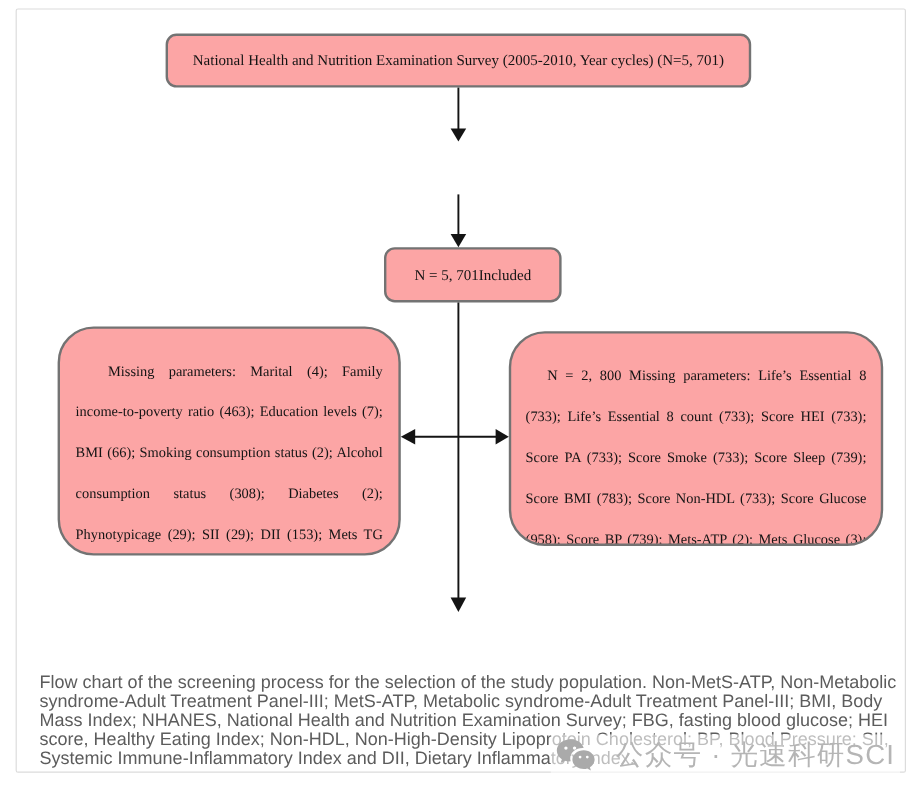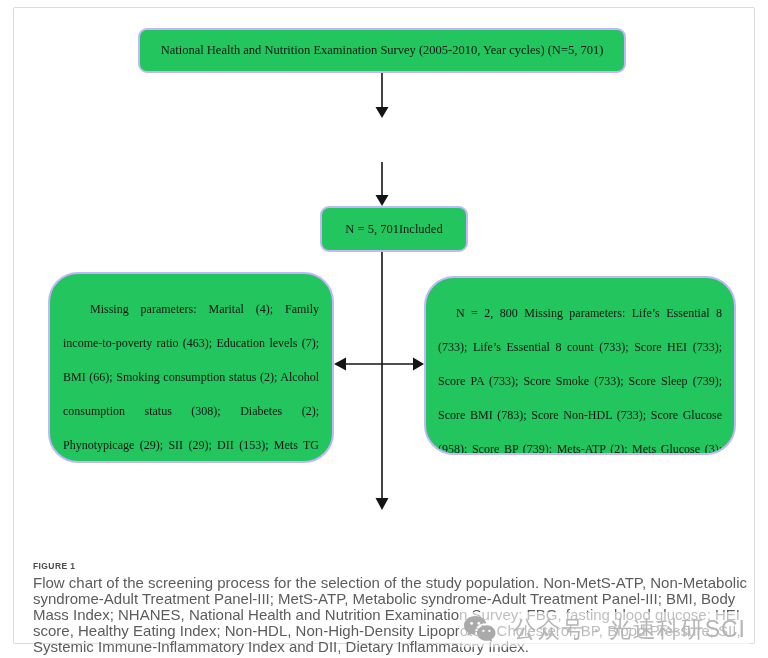--- a/index.html
+++ b/index.html
@@ -5,21 +5,21 @@
   html,body { margin:0; padding:0; background:#ffffff; }
   .page {
     position:relative; width:768px; height:658px; background:#ffffff;
     font-family:"Liberation Serif","DejaVu Serif",serif; overflow:hidden;
   }
   .frame {
     position:absolute; left:13px; top:7px; width:740px; height:635px;
     border:1px solid #dcdcdc; border-radius:2px; background:#ffffff;
   }
   .fbox {
-    position:absolute; border:2px solid #c4b5fd; background:#22c55e;
+    position:absolute; border:2px solid #737373; background:#fca5a5;
     color:#141414; box-sizing:border-box;
   }
   .fbox.centered {
     display:flex; align-items:center; justify-content:center;
     text-align:center; font-size:12.5px; border-radius:9px; padding:2px 10px;
   }
   .box-top      { left:138px; top:28px;  width:488px; height:45px; }
   .box-excluded { left:188px; top:118px; width:330px; height:44px; }
   .box-included { left:320px; top:206px; width:148px; height:46px; border-radius:11px; }
   .box-final    { left:210px; top:510px; width:336px; height:41px; }
@@ -79,21 +79,20 @@
       <line x1="382" y1="252" x2="382" y2="499"></line>
       <polygon points="375.5,498 388.5,498 382,510" stroke="none"></polygon>
 
       <line x1="345" y1="364" x2="414" y2="364"></line>
       <polygon points="346,357.5 346,370.5 334,364" stroke="none"></polygon>
       <polygon points="413,357.5 413,370.5 424,364" stroke="none"></polygon>
     </g>
   </svg>
 
   <div class="caption">
-    <div class="caption-label">FIGURE 1</div>
     <div class="caption-body">Flow chart of the screening process for the selection of the study population. Non-MetS-ATP, Non-Metabolic syndrome-Adult Treatment Panel-III; MetS-ATP, Metabolic syndrome-Adult Treatment Panel-III; BMI, Body Mass Index; NHANES, National Health and Nutrition Examination Survey; FBG, fasting blood glucose; HEI score, Healthy Eating Index; Non-HDL, Non-High-Density Lipoprotein Cholesterol; BP, Blood Pressure; SII, Systemic Immune-Inflammatory Index and DII, Dietary Inflammatory Index.</div>
   </div>
 
   <div class="watermark">
     <svg width="34" height="29" viewBox="0 0 34 29">
       <g fill="#aaaaaa">
         <path d="M12.5 1 C6 1 1 5.2 1 10.4 c0 3 1.6 5.6 4.2 7.3 l-1 3.2 3.6-1.9 c1.1 .3 2.3 .5 3.5 .5 .4 0 .9 0 1.3-.1 -.3-.8-.4-1.6-.4-2.5 0-4.8 4.6-8.6 10.2-8.6 .3 0 .7 0 1 .1 C22.3 4 17.8 1 12.5 1 Z"></path>
         <path d="M23.5 10.2 c-5.2 0-9.5 3.5-9.5 7.8 0 4.3 4.3 7.8 9.5 7.8 1 0 2-.1 2.9-.4 l3 1.6 -.8-2.7 c2.3-1.4 3.9-3.7 3.9-6.3 0-4.3-4.2-7.8-9-7.8 Z"></path>
       </g>
       <g fill="#ffffff">

